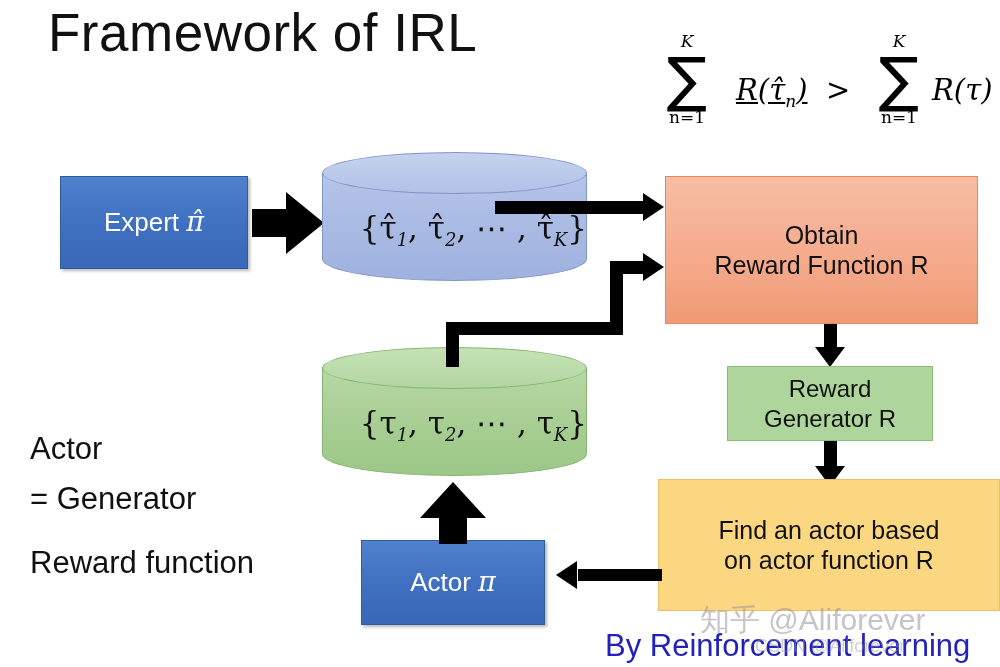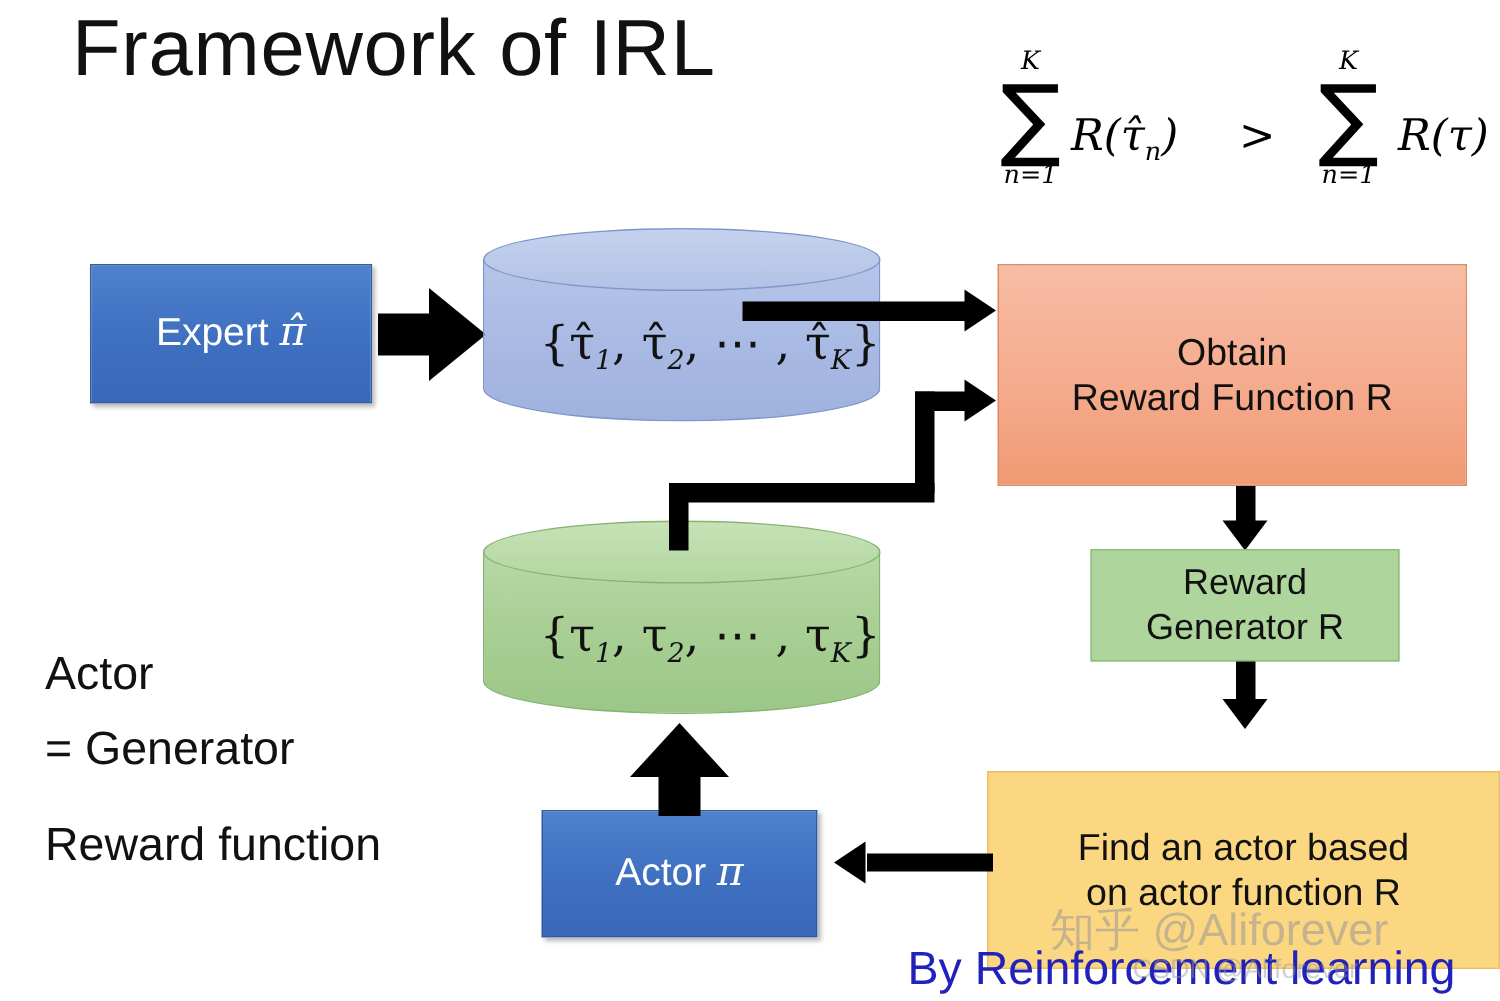--- a/index.html
+++ b/index.html
@@ -53,34 +53,33 @@
     font-family: "DejaVu Serif", serif;
   }
   .sum-sign {
     font-size: 60px;
     line-height: 58px;
     font-family: "DejaVu Sans", sans-serif;
     font-weight: 500;
   }
   .sum-lim-bot {
     font-size: 17px;
-    font-style: italic;
     line-height: 18px;
     font-family: "DejaVu Serif", serif;
   }
   .fterm {
     position: absolute;
     font-size: 29px;
     font-style: italic;
     font-family: "DejaVu Serif", serif;
     white-space: nowrap;
   }
   .fterm sub { font-size: 17px; font-style: italic; }
   #sum1 { left: 0px;   top: 6px; }
-  #term1 { left: 70px;  top: 46px; }
+  #term1 { left: 92px;  top: 46px; text-decoration: underline; }
   #gtsign { left: 182px; top: 46px; font-style: normal; }
   #sum2 { left: 212px; top: 6px; }
   #term2 { left: 288px; top: 46px; }
 
   
   .node {
     position: absolute;
     box-sizing: border-box;
     display: flex;
     flex-direction: column;
@@ -115,21 +114,21 @@
     align-items: center;
   }
   #reward-box {
     left: 727px; top: 366px; width: 206px; height: 75px;
     background: #aed59b;
     border: 1px solid #8cbd78;
     color: #111111;
     font-size: 24px;
   }
   #find-box {
-    left: 658px; top: 514px; width: 342px; height: 132px;
+    left: 658px; top: 479px; width: 342px; height: 132px;
     background: #fcd782;
     border: 1px solid #e9c066;
     color: #111111;
     font-size: 25px;
   }
   .node .line2 { display: block; }
   .mathit {
     font-family: "DejaVu Serif", serif;
     font-style: italic;
     font-size: 27px;

